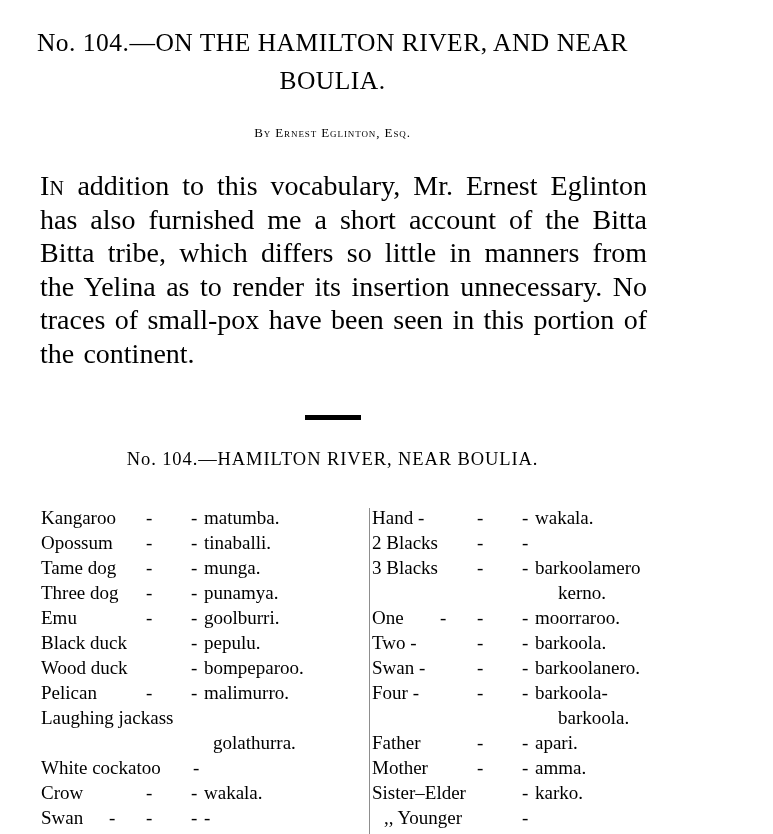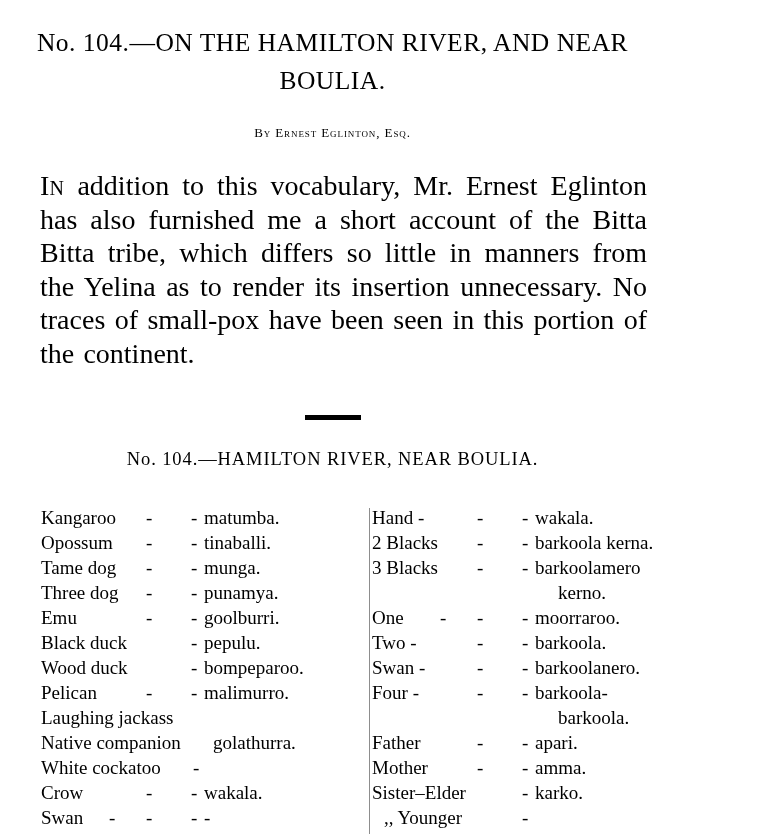--- a/index.html
+++ b/index.html
@@ -215,21 +215,20 @@
         <div class="row">
           <span class="term">Pelican</span>
           <span class="lead1">-</span>
           <span class="lead2">-</span>
           <span class="gloss">malimurro.</span>
         </div>
         <div class="row">
           <span class="term">Laughing jackass</span>
         </div>
         <div class="row">
-          <span class="term">Native companion</span>
           <span class="gloss" style="left: 172px;">golathurra.</span>
         </div>
         <div class="row">
           <span class="term">White cockatoo</span>
           <span class="gloss" style="left: 152px;">-</span>
         </div>
         <div class="row">
           <span class="term">Crow</span>
           <span class="lead1">-</span>
           <span class="lead2">-</span>
@@ -254,21 +253,20 @@
         <div class="row">
           <span class="term">Hand -</span>
           <span class="lead1">-</span>
           <span class="lead2">-</span>
           <span class="gloss">wakala.</span>
         </div>
         <div class="row">
           <span class="term">2 Blacks</span>
           <span class="lead1">-</span>
           <span class="lead2">-</span>
-          <span class="gloss">barkoola kerna.</span>
         </div>
         <div class="row tall">
           <span class="term">3 Blacks</span>
           <span class="lead1">-</span>
           <span class="lead2">-</span>
           <span class="gloss">barkoolamero</span>
           <span class="gloss-cont">kerno.</span>
         </div>
         <div class="row">
           <span class="term">One</span>

